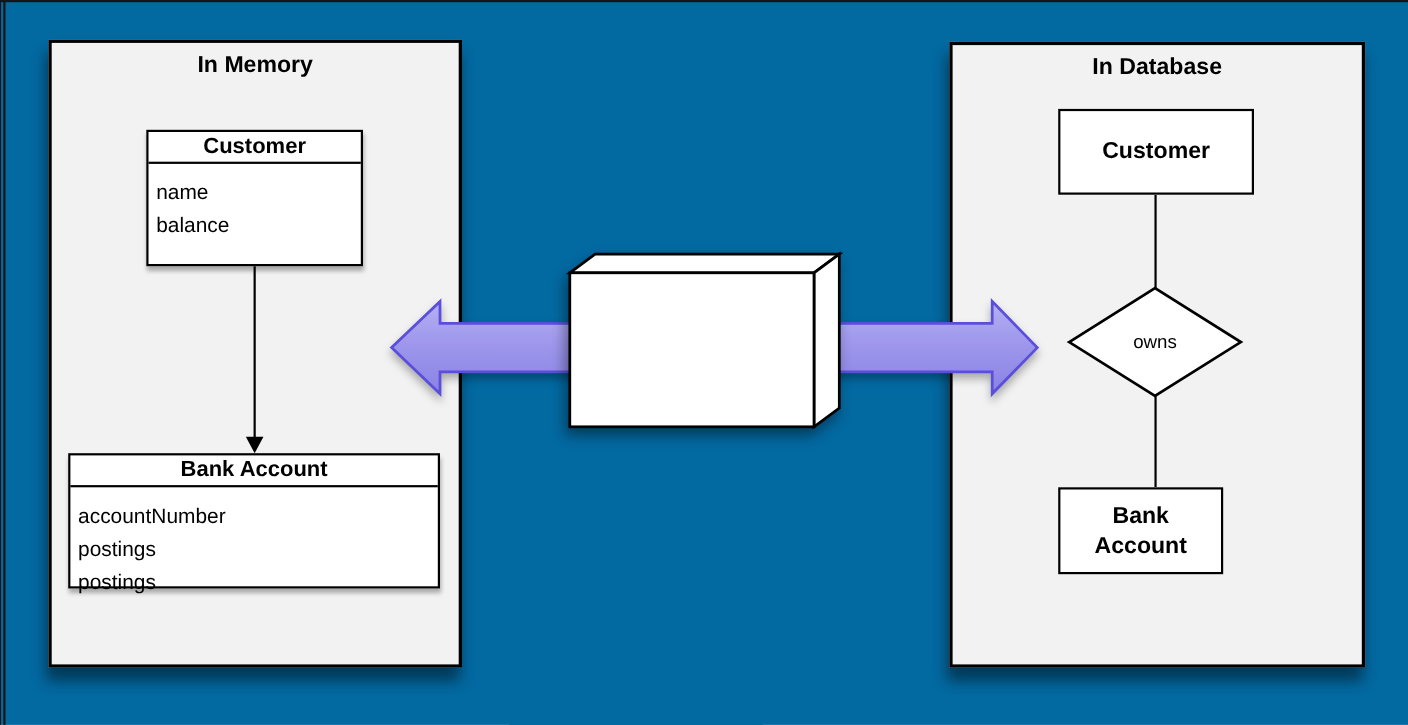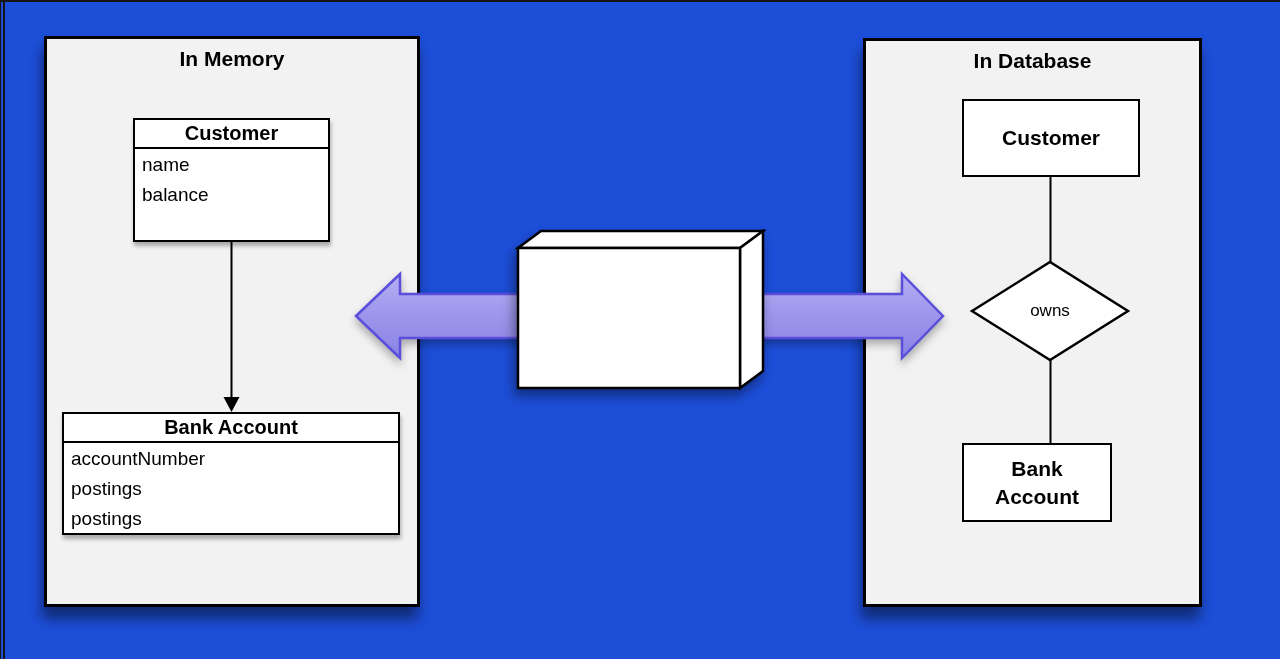--- a/index.html
+++ b/index.html
@@ -1,50 +1,50 @@
 <!DOCTYPE html>
 <html><head>
 <meta charset="utf-8">
 <style>
   html,body{margin:0;padding:0;background:#fff;}
   .stage{
-    position:relative;width:1280px;height:659px;background:#1d4ed8;
+    position:relative;width:1280px;height:659px;background:#0369a1;
     font-family:"Liberation Sans", sans-serif;color:#000;overflow:hidden;
   }
   
   .frame-top{position:absolute;left:0;top:0;width:1280px;height:2px;background:#151515;}
   .frame-left-a{position:absolute;left:0;top:0;width:1px;height:659px;background:#151515;}
   .frame-left-b{position:absolute;left:3px;top:0;width:2px;height:659px;background:#151515;}
 
   
   .panel{
     position:absolute;background:#f2f2f2;border:3px solid #000;box-sizing:border-box;
     box-shadow:-2px 12px 12px rgba(0,0,0,0.45);z-index:1;
   }
   .panel-memory{left:44px;top:36px;width:376px;height:571px;}
-  .panel-database{left:863px;top:38px;width:339px;height:569px;}
+  .panel-database{left:863px;top:38px;width:378px;height:569px;}
   .panel-title{
     margin-top:8px;text-align:center;font-size:21px;font-weight:bold;letter-spacing:0;
   }
 
   
   .connector-layer{position:absolute;left:0;top:0;width:1280px;height:659px;z-index:2;}
 
   
   .uml-class{
     position:absolute;background:#fff;border:2px solid #000;box-sizing:border-box;
     box-shadow:1px 4px 4px rgba(0,0,0,0.3);z-index:3;
   }
   .uml-customer{left:133px;top:118px;width:197px;height:124px;}
   .uml-bank{left:62px;top:412px;width:338px;height:123px;}
   .uml-class .uml-header{
     height:27px;border-bottom:2px solid #000;text-align:center;
     font-size:20px;font-weight:bold;line-height:27px;
   }
-  .uml-class .uml-attrs{padding:1px 0 0 7px;}
+  .uml-class .uml-attrs{padding:12px 0 0 7px;}
   .uml-class .uml-attr{font-size:19px;line-height:30px;}
 
   
   .er-entity{
     position:absolute;background:#fff;border:2px solid #000;box-sizing:border-box;
     display:flex;align-items:center;justify-content:center;text-align:center;
     font-size:21px;font-weight:bold;z-index:3;line-height:1.3;white-space:pre-line;
   }
   .er-customer{left:962px;top:99px;width:178px;height:78px;}
   .er-bank{left:962px;top:443px;width:150px;height:79px;}

